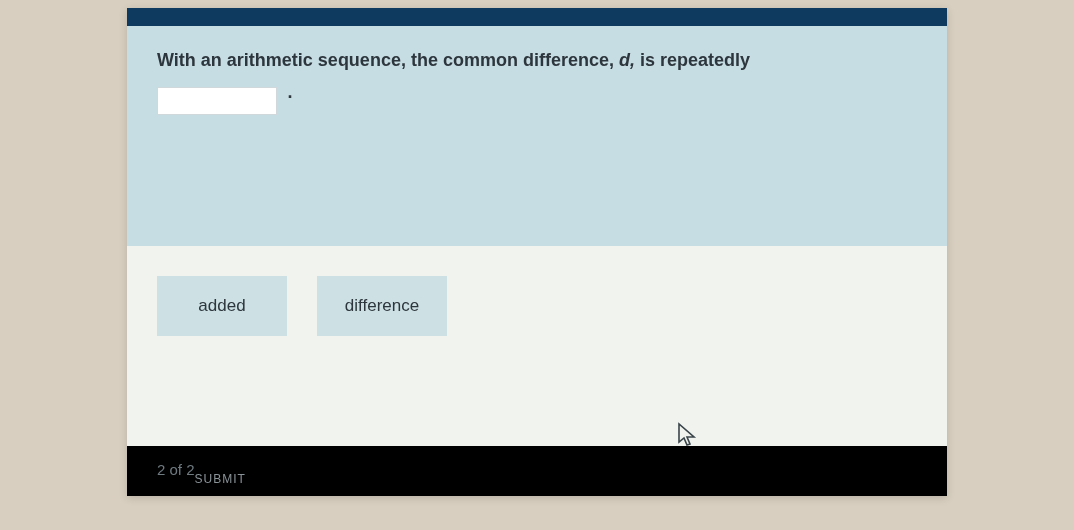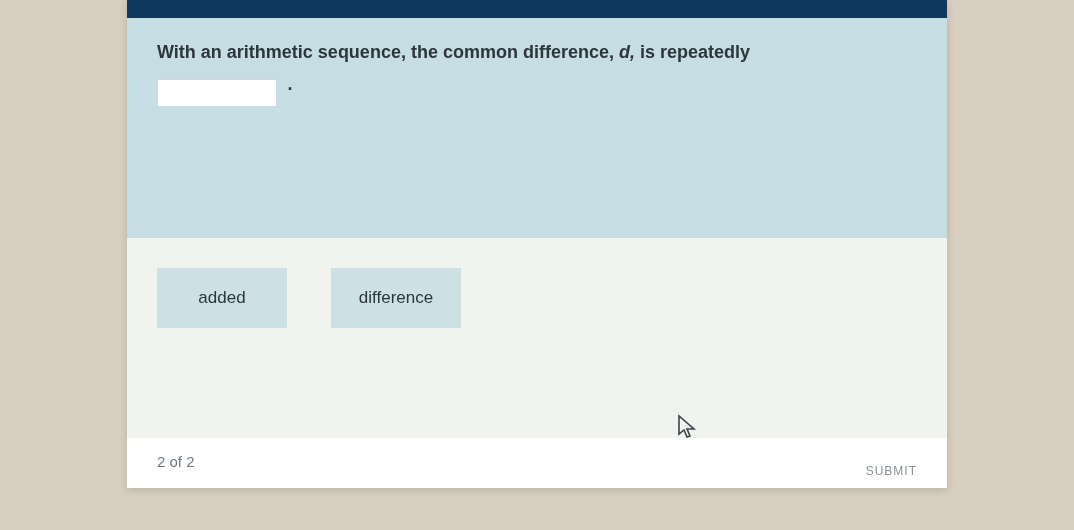--- a/index.html
+++ b/index.html
@@ -9,21 +9,21 @@
       font-family: Arial, Helvetica, sans-serif;
       background: #d8cfc0;
       overflow: hidden;
     }
     .outer {
       width: 1074px;
       height: 530px;
       display: flex;
       align-items: flex-start;
       justify-content: center;
-      padding-top: 0;
+      padding-top: 8px;
     }
     .card {
       width: 820px;
       background: #e8eef0;
       box-shadow: 0 2px 8px rgba(0,0,0,0.15);
       position: relative;
       margin-top: 0;
     }
     .top-bar {
       height: 18px;
@@ -50,39 +50,38 @@
       height: 28px;
       background: #ffffff;
       border: 1px solid #d0d8db;
       vertical-align: middle;
       margin-top: 14px;
     }
     .options-area {
       background: #f1f3ef;
       padding: 30px 30px 110px 30px;
       display: flex;
-      gap: 44px;
+      gap: 30px;
       min-height: 200px;
     }
     .option {
       background: #cde0e4;
       color: #2d363c;
       font-size: 17px;
       padding: 6px 26px;
       border: none;
       cursor: pointer;
       min-width: 130px;
       text-align: center;
     }
     .footer {
       display: flex;
-      justify-content: space-between;
       align-items: center;
       padding: 6px 30px 10px 30px;
-      background: #ffffff;
+      background: #000000;
     }
     .progress {
       color: #6f7a80;
       font-size: 15px;
     }
     .submit {
       color: #8a9398;
       font-size: 12px;
       letter-spacing: 1px;
       cursor: pointer;

